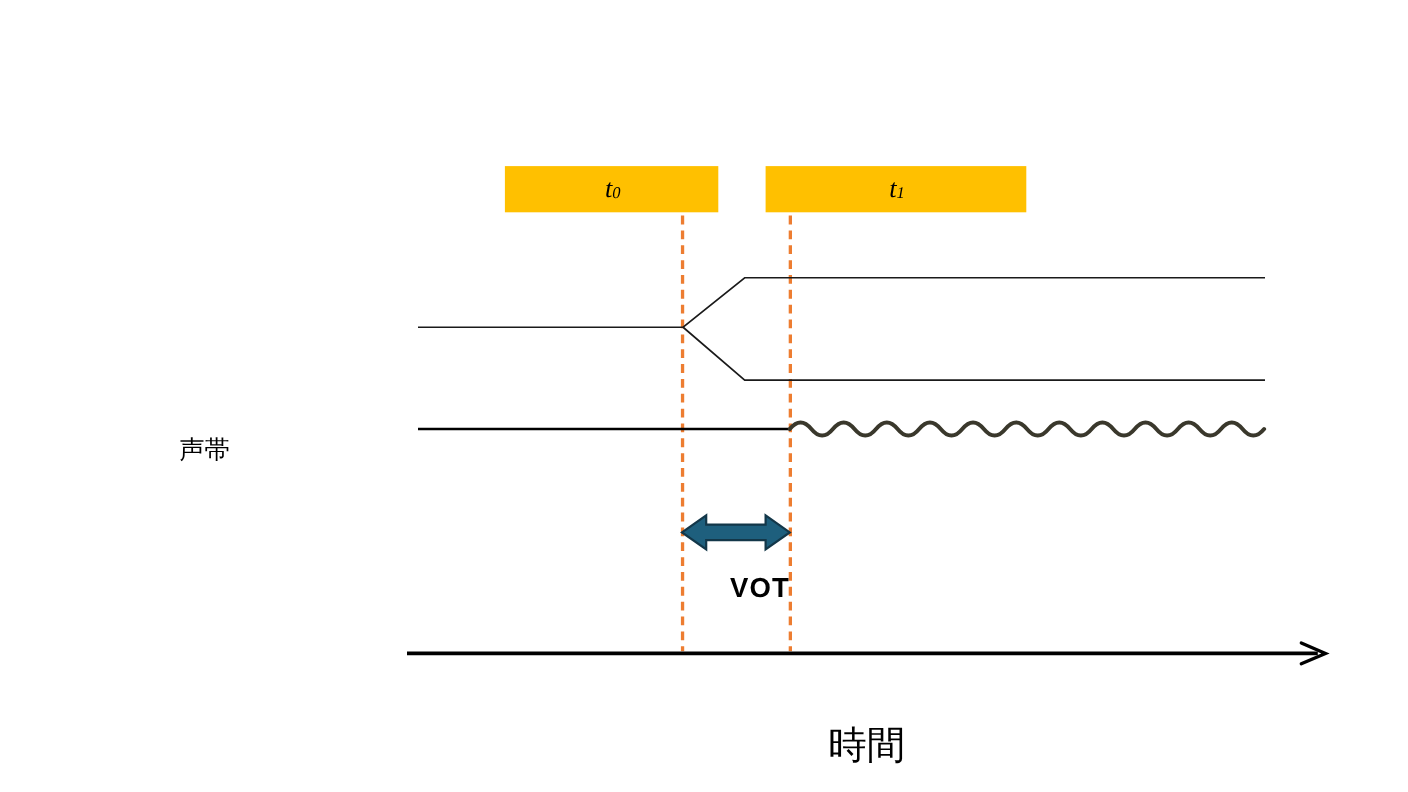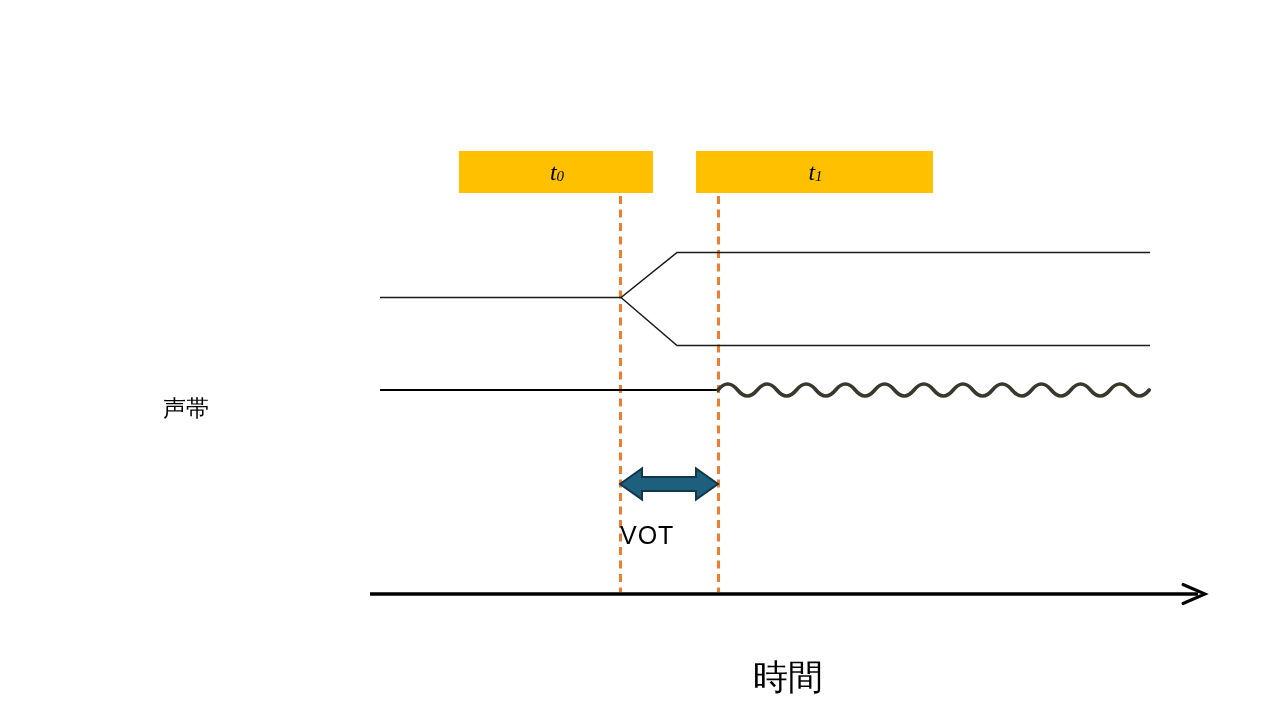--- a/index.html
+++ b/index.html
@@ -29,24 +29,25 @@
 
   .row-label {
     position: absolute;
     color: #000000;
     font-size: 23px;
     white-space: nowrap;
   }
   .vot-label {
     position: absolute;
     left: 620px; top: 521px; width: 98px;
-    text-align: left;
+    text-align: right;
     font-size: 25px;
     color: #000000;
     letter-spacing: 1px;
+    font-weight: bold;
   }
   .axis-label {
     position: absolute;
     left: 370px; top: 609px; width: 836px;
     text-align: center;
     font-size: 35px;
     color: #000000;
     margin-top: 45px;
   }
 </style>

